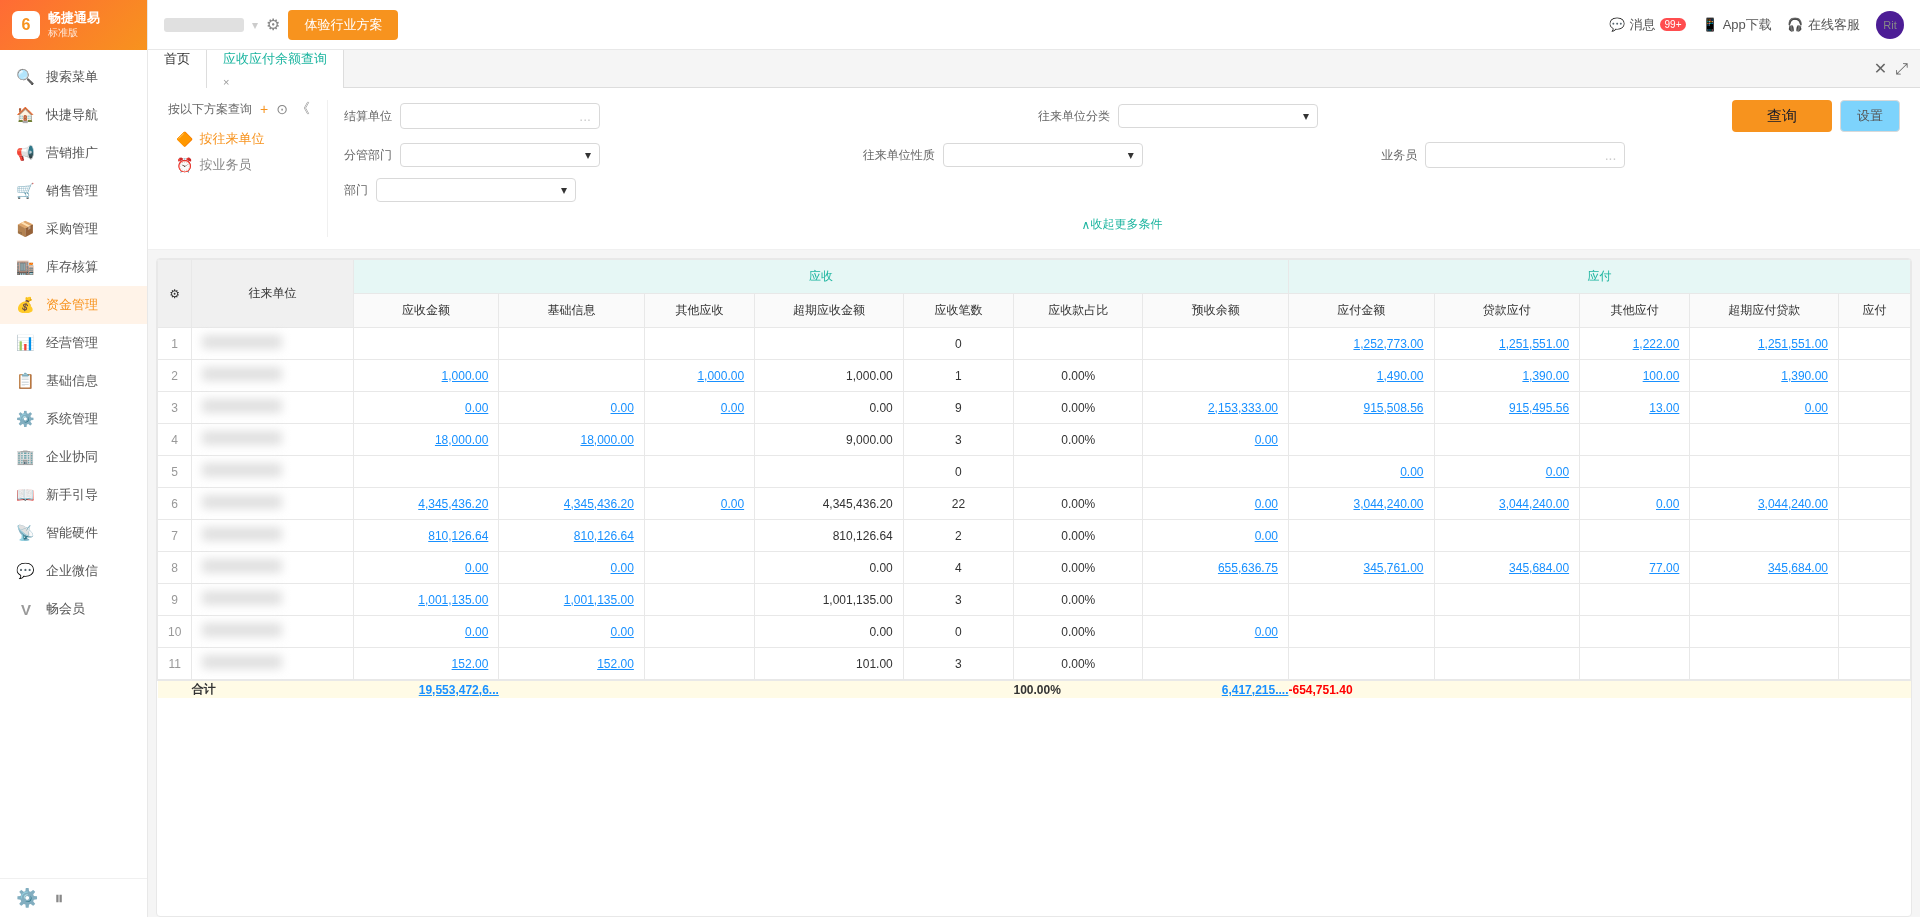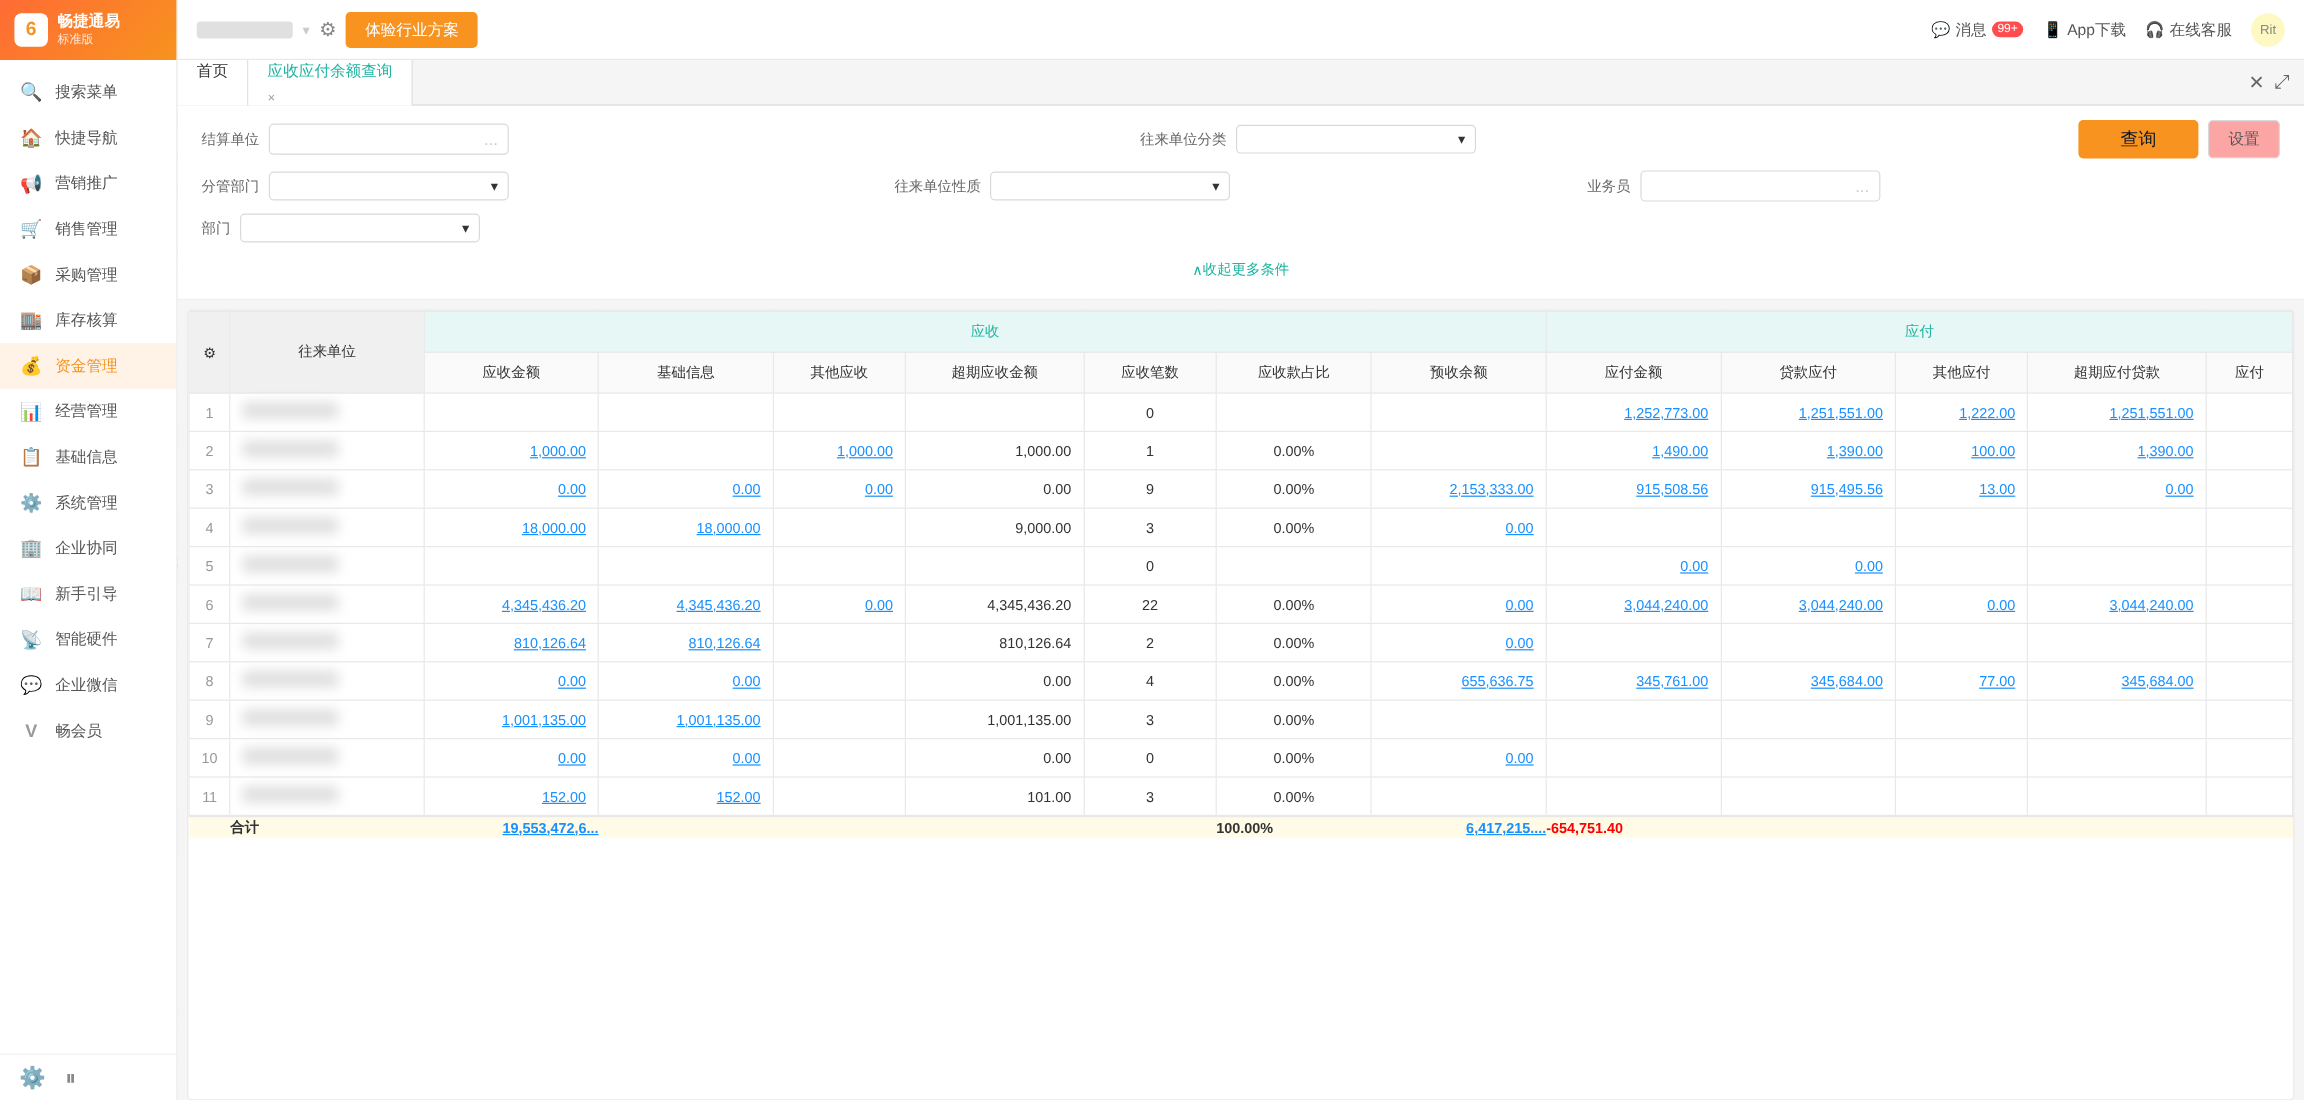--- a/index.html
+++ b/index.html
@@ -55,21 +55,21 @@
       display: flex; align-items: center; gap: 16px; margin-left: auto;
     }
     .header-action-item {
       display: flex; align-items: center; gap: 4px; cursor: pointer; color: #555; font-size: 13px;
     }
     .badge {
       background: #ff4d4f; color: #fff; border-radius: 10px;
       font-size: 10px; padding: 1px 5px; min-width: 18px; text-align: center;
     }
     .avatar {
-      width: 28px; height: 28px; background: #fef9c3; border-radius: 50%;
+      width: 28px; height: 28px; background: #4c1d95; border-radius: 50%;
       display: flex; align-items: center; justify-content: center; font-size: 11px; color: #888;
     }
 
     
     .tabs-bar {
       position: fixed; left: 148px; top: 50px; right: 0; height: 38px;
       background: #f5f5f5; border-bottom: 1px solid #ddd; z-index: 98;
       display: flex; align-items: center;
     }
     .tab {
@@ -143,21 +143,21 @@
 
     
     .action-btns {
       display: flex; gap: 8px;
     }
     .btn-query {
       background: #f7931e; color: #0f172a; border: none; border-radius: 4px;
       padding: 6px 35px; cursor: pointer; font-size: 15px;
     }
     .btn-set {
-      background: #fca5a5; color: #555; border: 1px solid #d9d9d9; border-radius: 4px;
+      background: #7dd3fc; color: #555; border: 1px solid #d9d9d9; border-radius: 4px;
       padding: 6px 16px; cursor: pointer; font-size: 13px;
     }
 
     
     .top-action-btns { display: flex; gap: 12px; align-items: center; }
     .btn-export, .btn-refresh {
       display: flex; align-items: center; gap: 4px;
       background: none; border: none; cursor: pointer; color: #1db5a0; font-size: 13px;
     }
 
@@ -326,20 +326,36 @@
     <button class="tabs-right-btn">⤢</button>
   </div>
 </div>
 
 <div class="main-content">
 
 
   <div class="filter-area">
     <div style="display:flex;gap:16px;">
 
+      <div class="left-filter">
+        <div class="filter-title-row">
+          <span class="filter-title">按以下方案查询</span>
+          <span class="filter-add-btn">+</span>
+          <span style="color:#888;cursor:pointer;font-size:14px;">⊙</span>
+          <span style="color:#888;cursor:pointer;font-size:14px;">《</span>
+        </div>
+        <div class="filter-option active">
+          <span style="color:#f7931e;font-size:14px;">🔶</span>
+          <span style="color:#f7931e;font-size:13px;">按往来单位</span>
+        </div>
+        <div class="filter-option" style="color:#888;">
+          <span style="font-size:14px;">⏰</span>
+          <span style="font-size:13px;">按业务员</span>
+        </div>
+      </div>
 
       <div style="flex:1;">
 
         <div class="filter-row">
           <div class="filter-section">
             <span class="filter-label">结算单位</span>
             <div class="filter-select" style="min-width:200px;">
               <span></span>
               <span class="filter-dots">...</span>
             </div>

